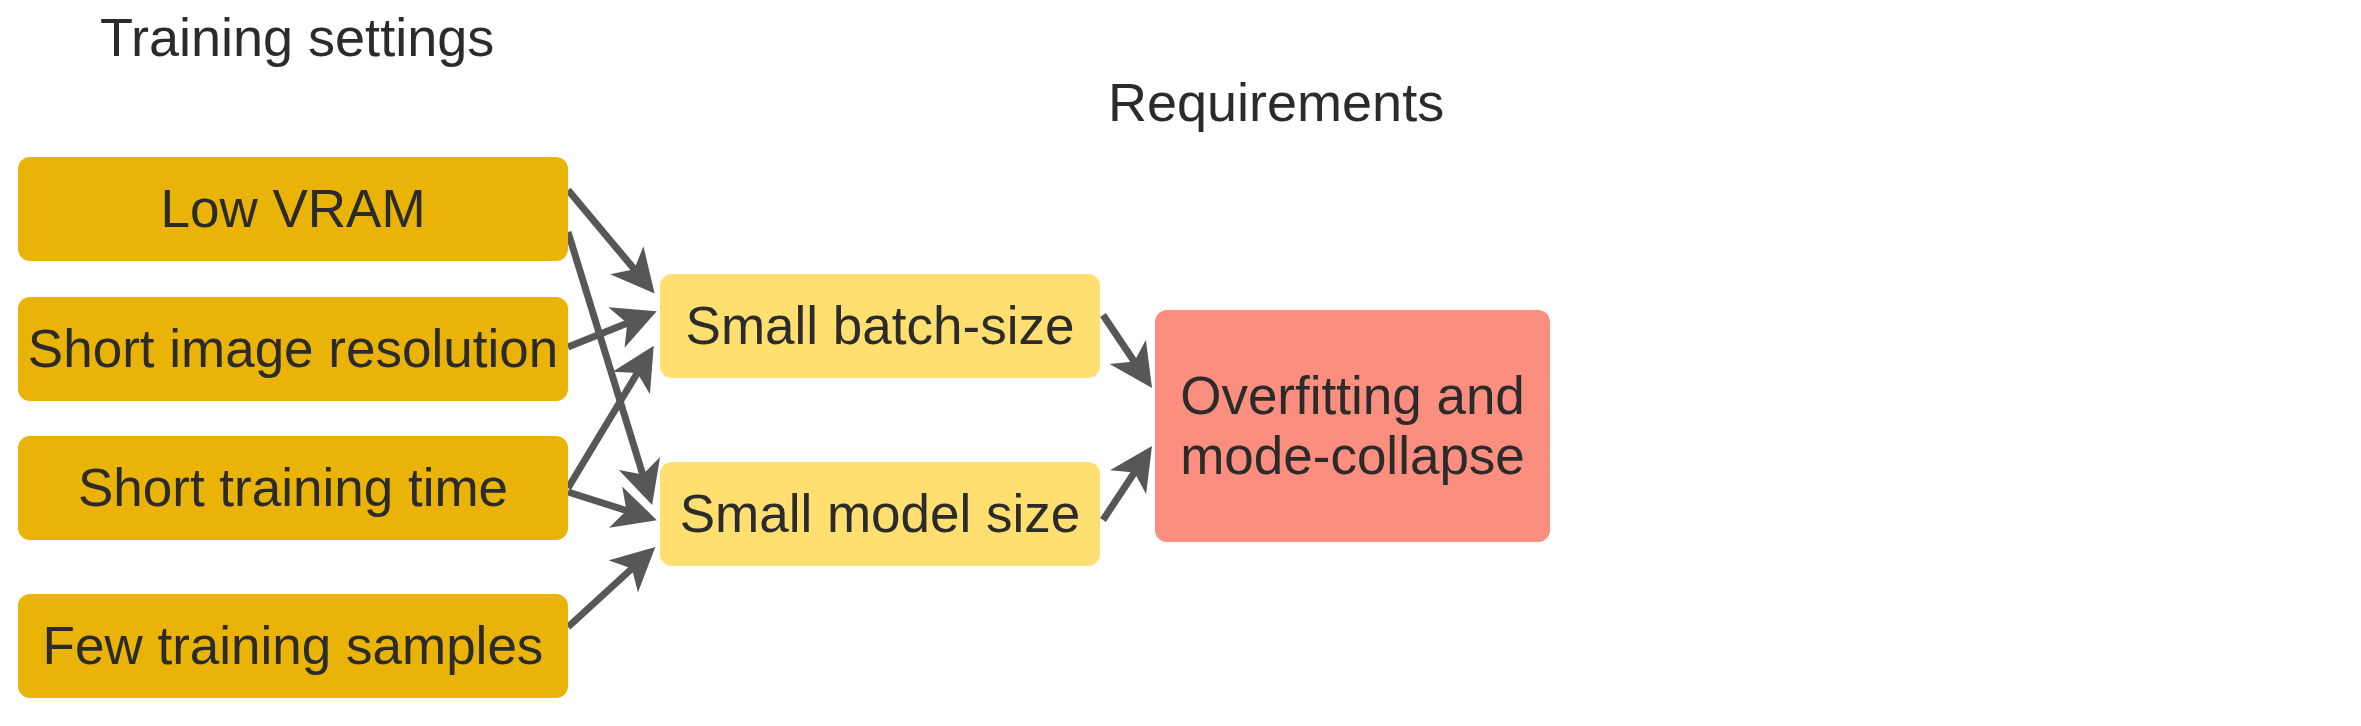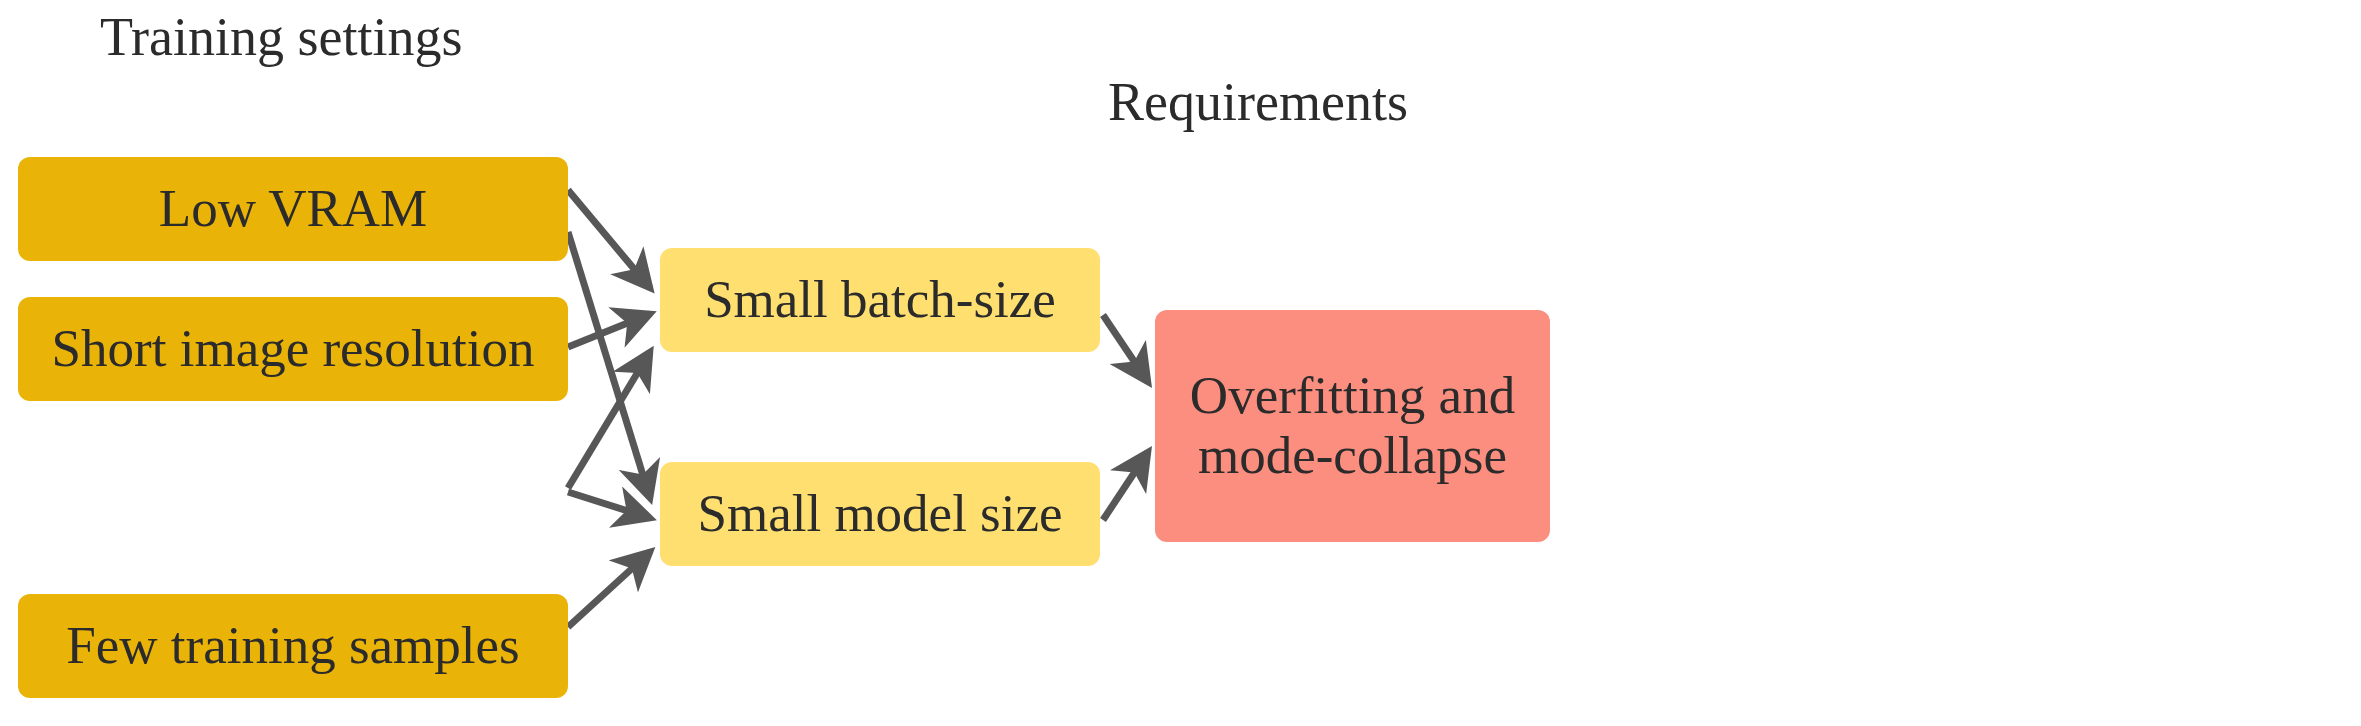--- a/index.html
+++ b/index.html
@@ -5,21 +5,21 @@
   html, body {
     margin: 0;
     padding: 0;
     background: #ffffff;
   }
   #canvas {
     position: relative;
     width: 2361px;
     height: 726px;
     background: #ffffff;
-    font-family: Liberation Serif, serif;
+    font-family: Liberation Sans, sans-serif;
     overflow: hidden;
   }
   .col-title {
     position: absolute;
     color: #2b2b2b;
     font-size: 54px;
     line-height: 1;
     white-space: nowrap;
     font-weight: 400;
   }
@@ -46,21 +46,21 @@
 
   
   .green-col { left: 18px; width: 550px; height: 104px; }
   #n-vram   { top: 157px; }
   #n-res    { top: 297px; }
   #n-time   { top: 436px; }
   #n-samp   { top: 594px; }
 
   
   .yellow-col { left: 660px; width: 440px; height: 104px; }
-  #n-batch  { top: 248px; }
+  #n-batch  { top: 274px; }
   #n-model  { top: 462px; }
 
   
   #n-risk {
     left: 1155px;
     top: 310px;
     width: 395px;
     height: 232px;
   }
 
@@ -110,20 +110,21 @@
 
     <line class="edge" x1="1103" y1="315" x2="1148" y2="382" marker-end="url(#ah)"></line>
 
     <line class="edge" x1="1103" y1="520" x2="1148" y2="452" marker-end="url(#ah)"></line>
   </svg>
 
   <div class="node green green-col" id="n-vram">Low VRAM</div>
 
   <div class="node green green-col" id="n-res">Short image resolution</div>
 
+  <div class="node green green-col" id="n-time">Short training time</div>
 
   <div class="node green green-col" id="n-samp">Few training samples</div>
 
   <div class="node yellow yellow-col" id="n-batch">Small batch-size</div>
 
   <div class="node yellow yellow-col" id="n-model">Small model size</div>
 
   <div class="node red" id="n-risk">Overfitting and mode-collapse</div>
 
 </div>

